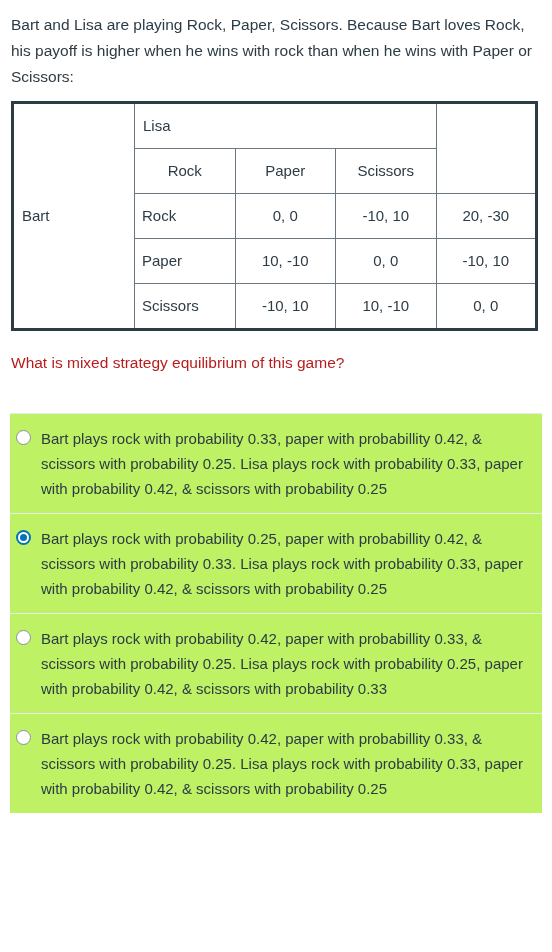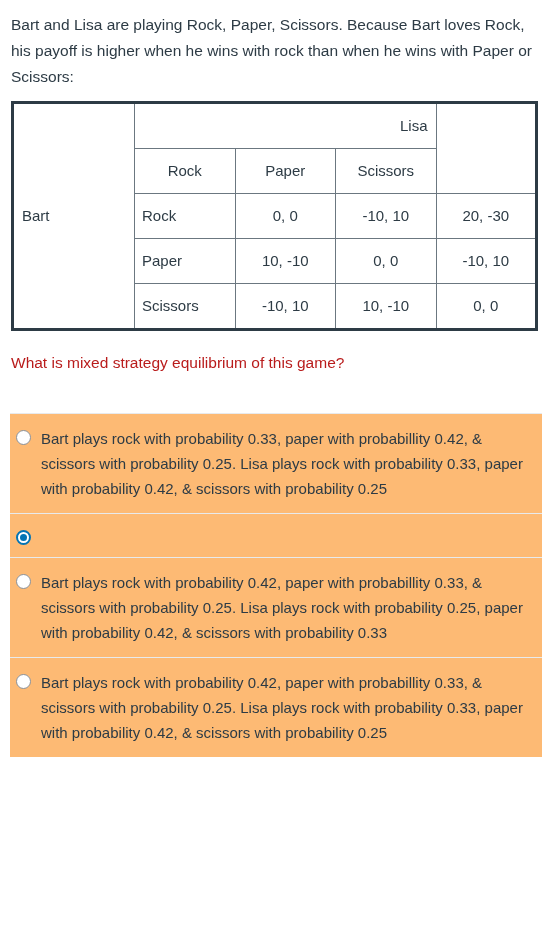--- a/index.html
+++ b/index.html
@@ -60,21 +60,21 @@
     border-top: none;
     border-bottom: none;
     width: 104px;
   }
   table.payoff td.rowlabel {
     text-align: left;
     padding-left: 7px;
     width: 100px;
   }
   table.payoff td.colhead-span {
-    text-align: right;
+    text-align: left;
   }
   .col-rock { width: 104px; }
   .col-paper { width: 105px; }
   .col-scissors { width: 109px; }
 
   
   .subquestion {
     padding: 19px 14px 0 11px;
     font-size: 15.5px;
     line-height: 26px;
@@ -84,21 +84,21 @@
   
   .answers {
     margin-top: 37px;
   }
   .answer {
     display: flex;
     align-items: flex-start;
     border-top: 1px solid #e8eaec;
     padding: 12px 12px 12px 0;
     margin: 0 10px 0 10px;
-    background: #fdba74;
+    background: #bef264;
   }
   .answer:last-child {
     border-bottom: none;
   }
   .radio {
     flex: 0 0 auto;
     width: 15px;
     height: 15px;
     border-radius: 50%;
     box-sizing: border-box;
@@ -175,20 +175,21 @@
 
   <div class="answers">
 
     <div class="answer">
       <span class="radio"></span>
       <span class="answer-text">Bart plays rock with probability 0.33, paper with probabillity 0.42, &amp; scissors with probability 0.25. Lisa plays rock with probability 0.33, paper with probability 0.42, &amp; scissors with probability 0.25</span>
     </div>
 
     <div class="answer">
       <span class="radio selected"></span>
+      <span class="answer-text">Bart plays rock with probability 0.25, paper with probabillity 0.42, &amp; scissors with probability 0.33. Lisa plays rock with probability 0.33, paper with probability 0.42, &amp; scissors with probability 0.25</span>
     </div>
 
     <div class="answer">
       <span class="radio"></span>
       <span class="answer-text">Bart plays rock with probability 0.42, paper with probabillity 0.33, &amp; scissors with probability 0.25. Lisa plays rock with probability 0.25, paper with probability 0.42, &amp; scissors with probability 0.33</span>
     </div>
 
     <div class="answer">
       <span class="radio"></span>
       <span class="answer-text">Bart plays rock with probability 0.42, paper with probabillity 0.33, &amp; scissors with probability 0.25. Lisa plays rock with probability 0.33, paper with probability 0.42, &amp; scissors with probability 0.25</span>

